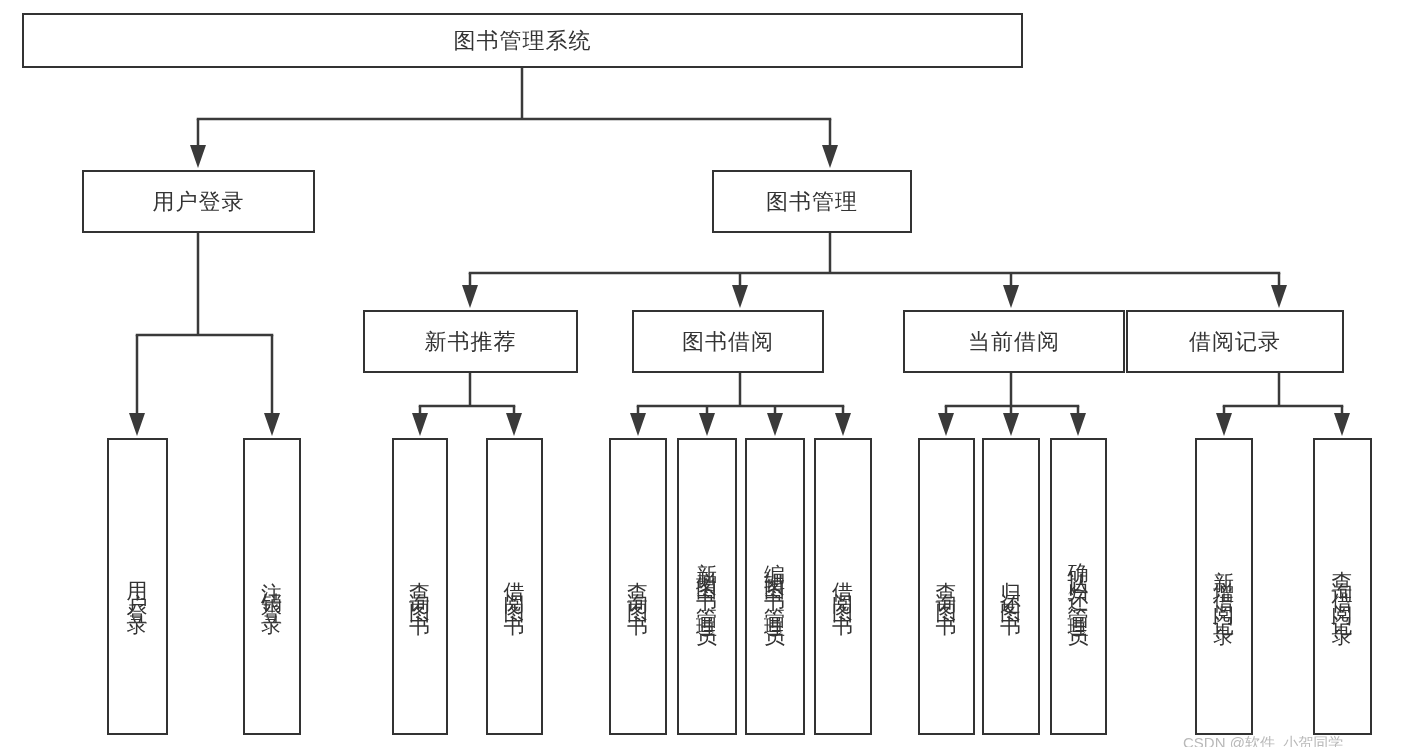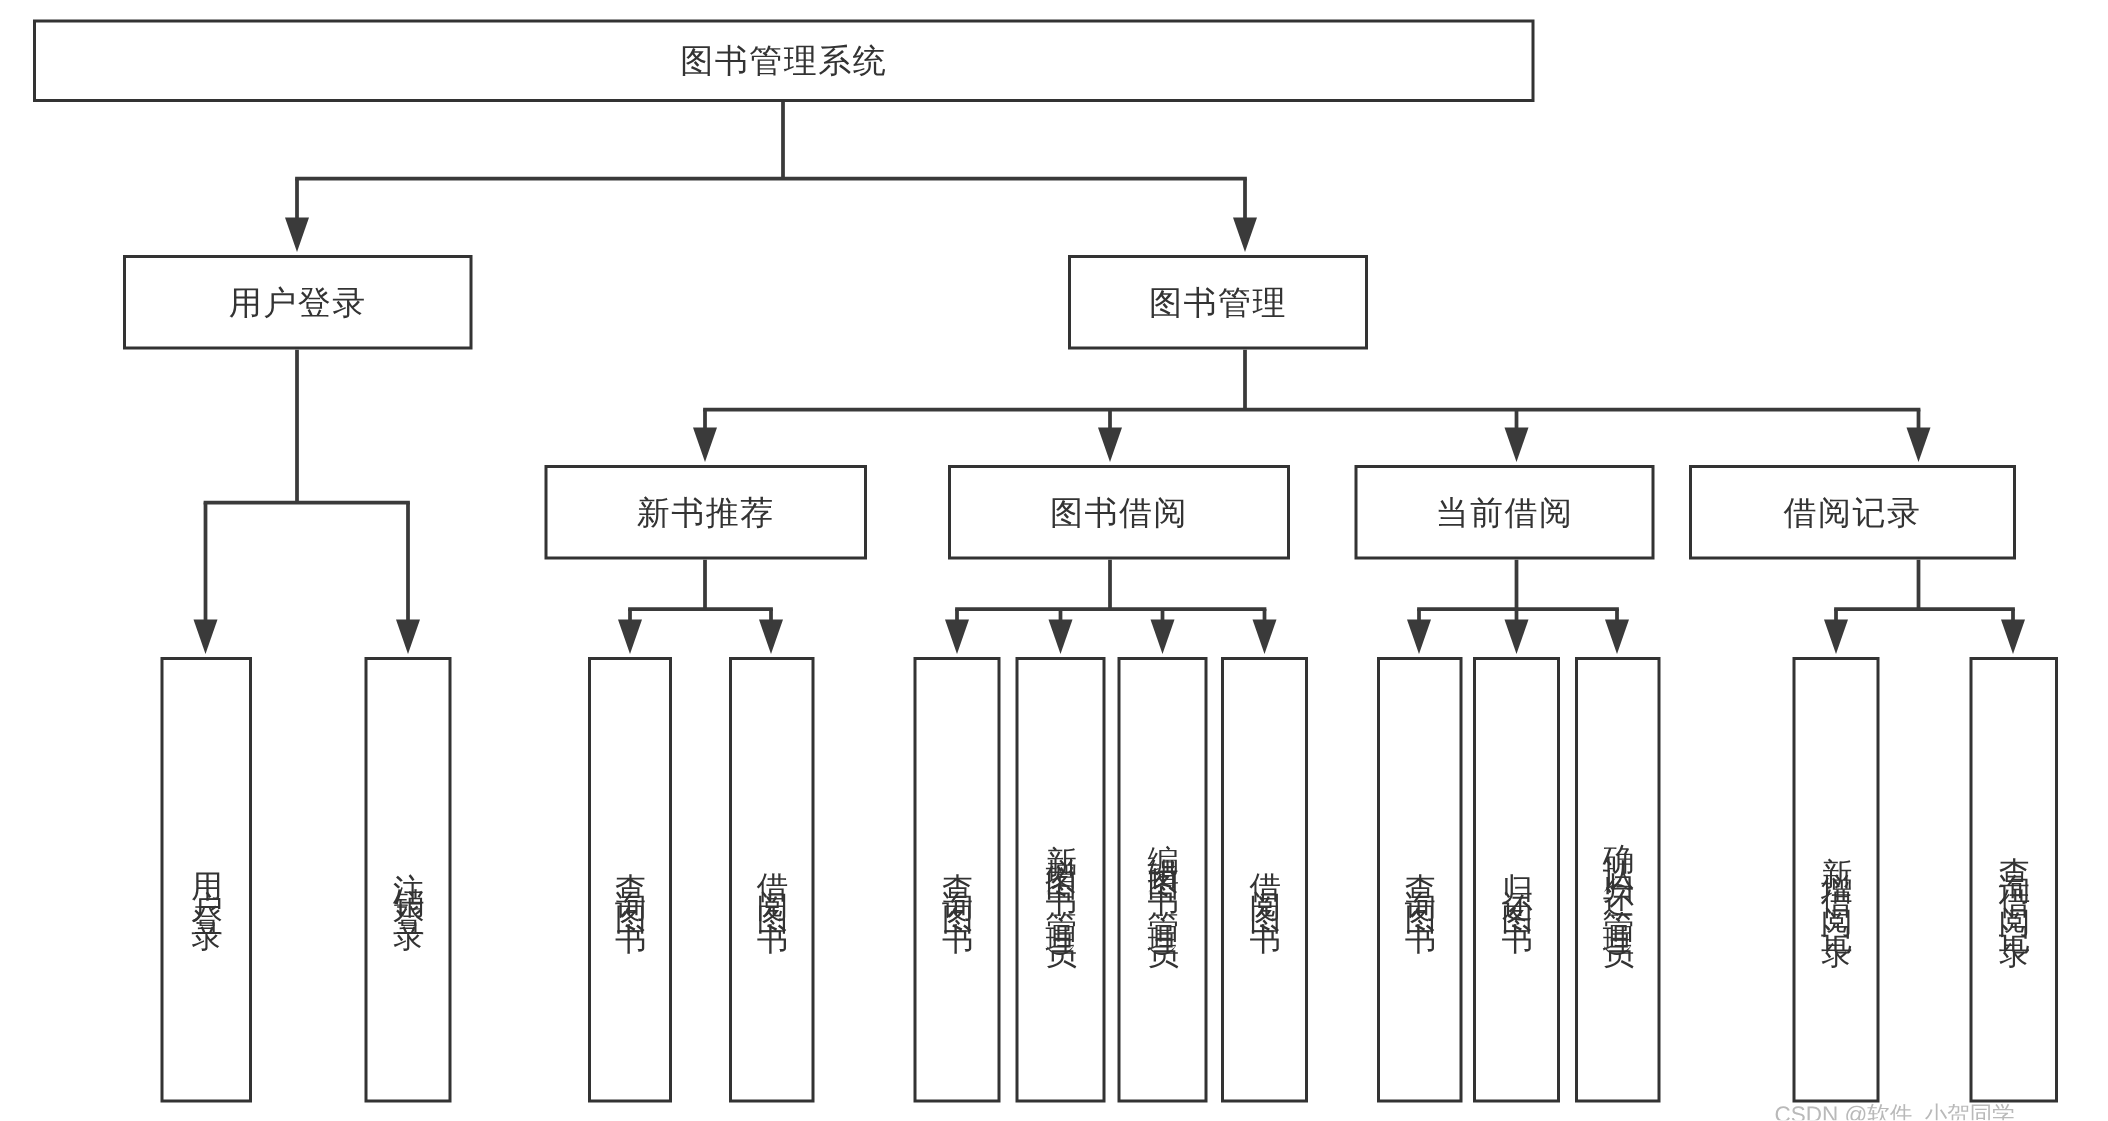--- a/index.html
+++ b/index.html
@@ -120,24 +120,24 @@
   <div class="node h" style="left:82px; top:170px; width:233px; height:63px;">
     <span>用户登录</span>
   </div>
   <div class="node h" style="left:712px; top:170px; width:200px; height:63px;">
     <span>图书管理</span>
   </div>
 
   <div class="node h" style="left:363px; top:310px; width:215px; height:63px;">
     <span>新书推荐</span>
   </div>
-  <div class="node h" style="left:632px; top:310px; width:228px; height:63px;">
+  <div class="node h" style="left:632px; top:310px; width:192px; height:63px;">
     <span>图书借阅</span>
   </div>
-  <div class="node h" style="left:903px; top:310px; width:200px; height:63px;text-align:right;">
+  <div class="node h" style="left:903px; top:310px; width:222px; height:63px;text-align:right;">
     <span>当前借阅</span>
   </div>
   <div class="node h" style="left:1126px; top:310px; width:218px; height:63px;text-align:right;">
     <span>借阅记录</span>
   </div>
 
   <div class="node leaf" style="left:107px; top:438px; width:61px; height:297px;">
     <span>用户登录</span>
   </div>
   <div class="node leaf" style="left:243px; top:438px; width:58px; height:297px;">

